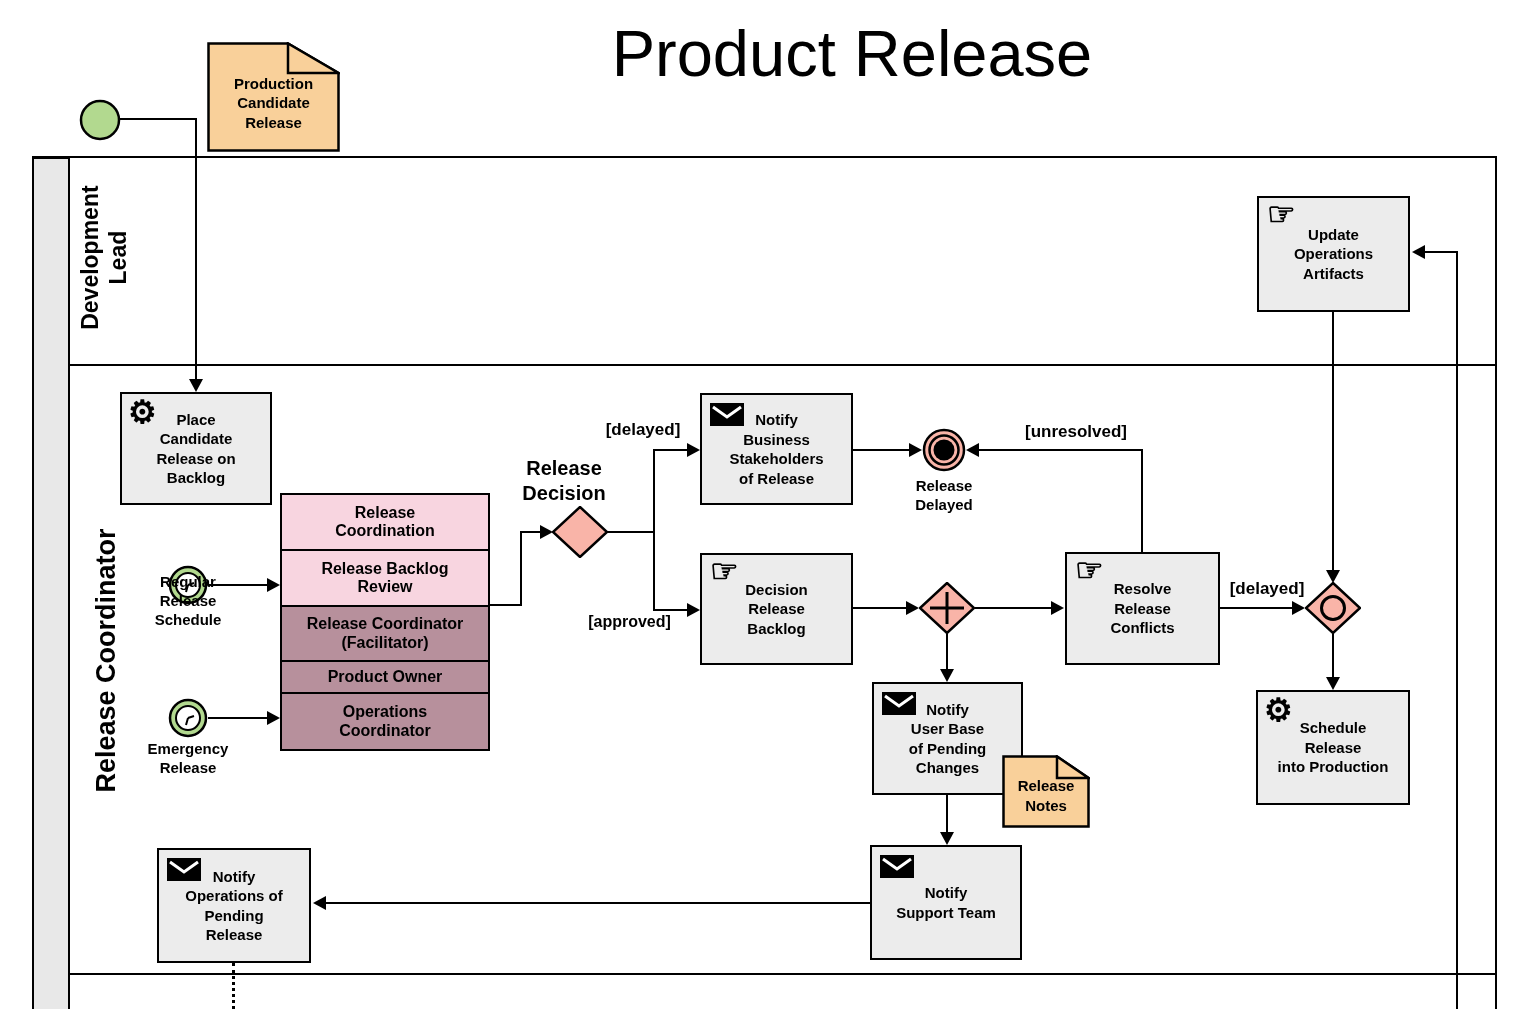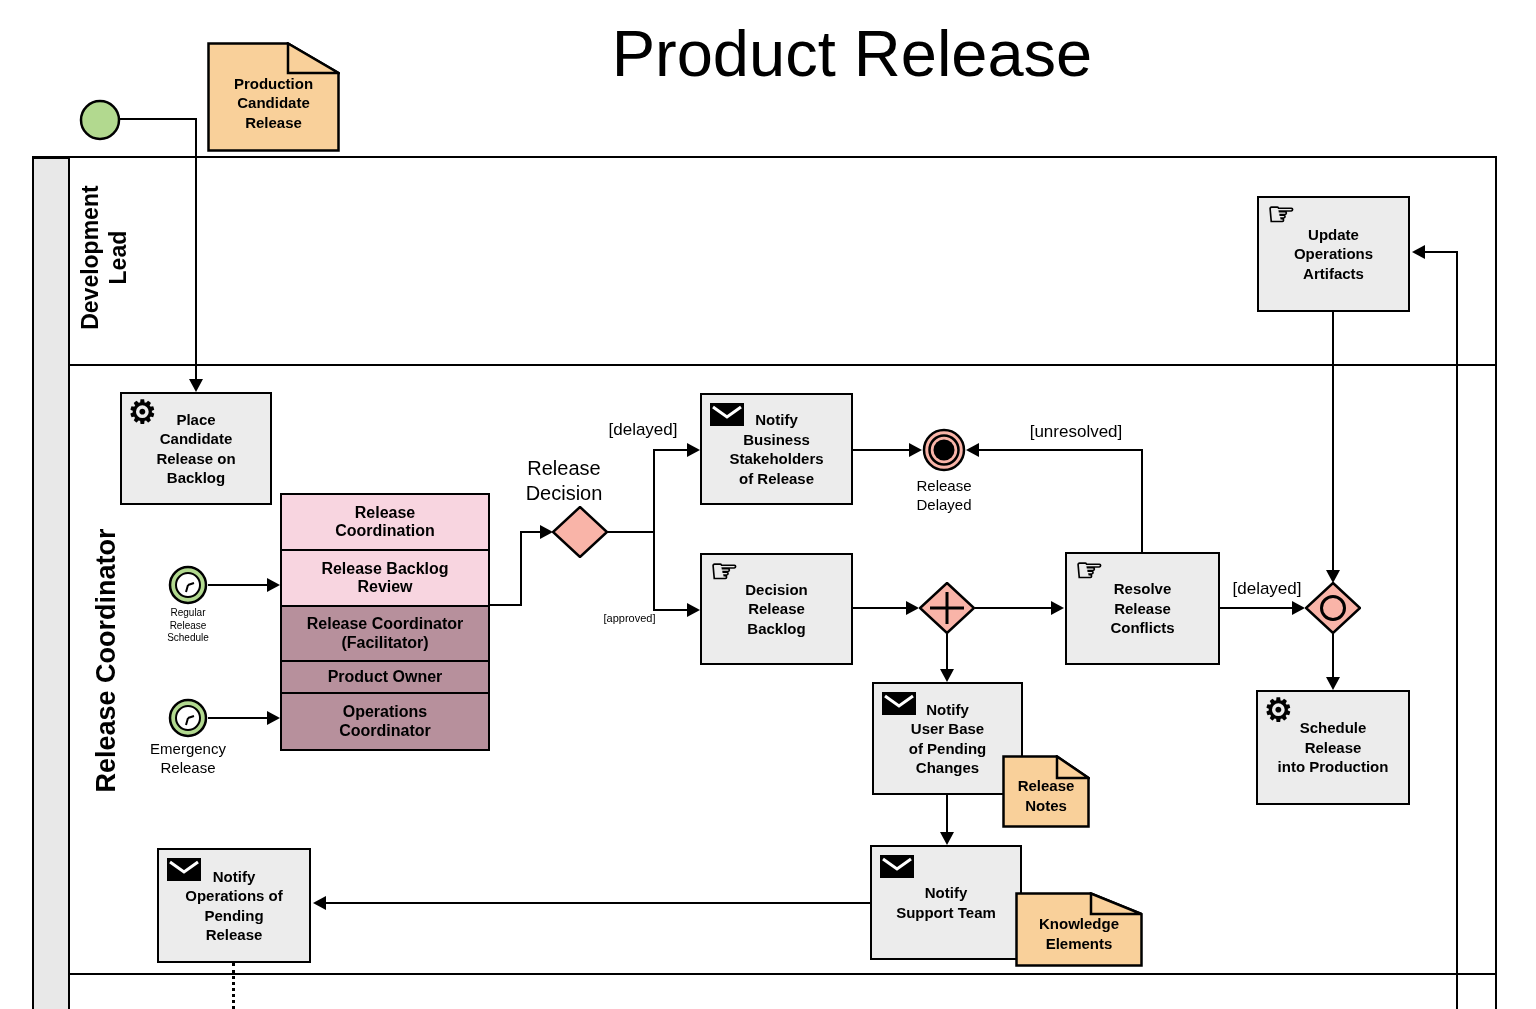--- a/index.html
+++ b/index.html
@@ -11,21 +11,21 @@
   .ah{position:absolute;width:0;height:0;}
   .ah.r{border-top:7px solid transparent;border-bottom:7px solid transparent;border-left:13px solid #000;}
   .ah.l{border-top:7px solid transparent;border-bottom:7px solid transparent;border-right:13px solid #000;}
   .ah.d{border-left:7px solid transparent;border-right:7px solid transparent;border-top:13px solid #000;}
   .task{position:absolute;background:#ececec;border:2px solid #000;box-sizing:border-box;
         display:flex;align-items:center;justify-content:center;text-align:center;
         font-weight:700;font-size:15px;line-height:1.3;}
   .task .txt{white-space:pre-line;}
   .icon{position:absolute;left:6px;top:4px;}
   .glyph{font-size:32px;line-height:1;display:block;}
-  .lbl{position:absolute;font-weight:400;text-align:center;white-space:pre-line;line-height:1.25;}
+  .lbl{position:absolute;font-weight:700;text-align:center;white-space:pre-line;line-height:1.25;}
   .doc{position:absolute;}
   .doc .txt{position:absolute;left:0;right:0;top:0;bottom:0;display:flex;align-items:center;justify-content:center;
         text-align:center;font-weight:700;font-size:15px;line-height:1.3;white-space:pre-line;}
   .ptable{position:absolute;left:280px;top:493px;width:210px;border:2px solid #000;box-sizing:border-box;}
   .ptable .row{display:flex;align-items:center;justify-content:center;text-align:center;
         font-weight:700;font-size:16px;line-height:1.15;white-space:pre-line;
         border-bottom:2px solid #000;box-sizing:border-box;}
   .ptable .row:last-child{border-bottom:none;}
   .row.pink{background:#f8d5e0;}
   .row.mauve{background:#b7909c;}
@@ -108,21 +108,21 @@
 
   <svg class="abs" style="left:79px;top:99px" width="42" height="42">
     <circle cx="21" cy="21" r="19" fill="#b2d98f" stroke="#000" stroke-width="2.5"></circle>
   </svg>
 
   <svg class="abs" style="left:168px;top:565px" width="40" height="40">
     <circle cx="20" cy="20" r="18" fill="#b2d98f" stroke="#000" stroke-width="2.5"></circle>
     <circle cx="20" cy="20" r="12" fill="#fff" stroke="#000" stroke-width="2"></circle>
     <path d="M20 20 L26 18 M20 20 L18 27" stroke="#000" stroke-width="2" fill="none"></path>
   </svg>
-  <div class="lbl" style="left:140px;top:607px;width:96px;font-size:10px">Regular
+  <div class="lbl" style="left:140px;top:573px;width:96px;font-size:15px">Regular
 Release
 Schedule</div>
 
   <svg class="abs" style="left:168px;top:698px" width="40" height="40">
     <circle cx="20" cy="20" r="18" fill="#b2d98f" stroke="#000" stroke-width="2.5"></circle>
     <circle cx="20" cy="20" r="12" fill="#fff" stroke="#000" stroke-width="2"></circle>
     <path d="M20 20 L26 18 M20 20 L18 27" stroke="#000" stroke-width="2" fill="none"></path>
   </svg>
   <div class="lbl" style="left:130px;top:740px;width:116px;font-size:15px">Emergency
 Release</div>
@@ -145,21 +145,21 @@
     <polygon points="28,1 55,26 28,51 1,26" fill="#f9b4a8" stroke="#000" stroke-width="2.5"></polygon>
     <path d="M28 10 L28 42 M11 26 L45 26" stroke="#000" stroke-width="3" fill="none"></path>
   </svg>
 
   <svg class="abs" style="left:1305px;top:582px" width="56" height="52">
     <polygon points="28,1 55,26 28,51 1,26" fill="#f9b4a8" stroke="#000" stroke-width="2.5"></polygon>
     <circle cx="28" cy="26" r="11.5" fill="none" stroke="#000" stroke-width="3"></circle>
   </svg>
 
   <div class="lbl" style="left:598px;top:419px;width:90px;font-size:17px">[delayed]</div>
-  <div class="lbl" style="left:577px;top:612px;width:105px;font-size:11px">[approved]</div>
+  <div class="lbl" style="left:577px;top:612px;width:105px;font-size:16px">[approved]</div>
   <div class="lbl" style="left:1014px;top:421px;width:124px;font-size:17px">[unresolved]</div>
   <div class="lbl" style="left:1217px;top:578px;width:100px;font-size:17px">[delayed]</div>
 
   <div class="task" style="left:120px;top:392px;width:152px;height:113px">
     <span class="icon glyph" style="left:6px;top:2px">⚙</span>
     <span class="txt">Place
 Candidate
 Release on
 Backlog</span>
   </div>
@@ -258,22 +258,14 @@
 
   <div class="doc" style="left:1002px;top:755px;width:88px;height:73px">
     <svg width="88" height="73">
       <path d="M1.5 1.5 L55 1.5 L86.5 23 L86.5 71.5 L1.5 71.5 Z" fill="#f9d09a" stroke="#000" stroke-width="2.5"></path>
       <path d="M55 1.5 L55 23 L86.5 23 Z" fill="#f9d09a" stroke="#000" stroke-width="2.5"></path>
     </svg>
     <div class="txt" style="padding-top:8px">Release
 Notes</div>
   </div>
 
-  <div class="doc" style="left:1015px;top:892px;width:128px;height:75px">
-    <svg width="128" height="75">
-      <path d="M1.5 1.5 L76 1.5 L126.5 22 L126.5 73.5 L1.5 73.5 Z" fill="#f9d09a" stroke="#000" stroke-width="2.5"></path>
-      <path d="M76 1.5 L76 22 L126.5 22 Z" fill="#f9d09a" stroke="#000" stroke-width="2.5"></path>
-    </svg>
-    <div class="txt" style="padding-top:8px">Knowledge
-Elements</div>
-  </div>
 
 </div>
 
 </body></html>

